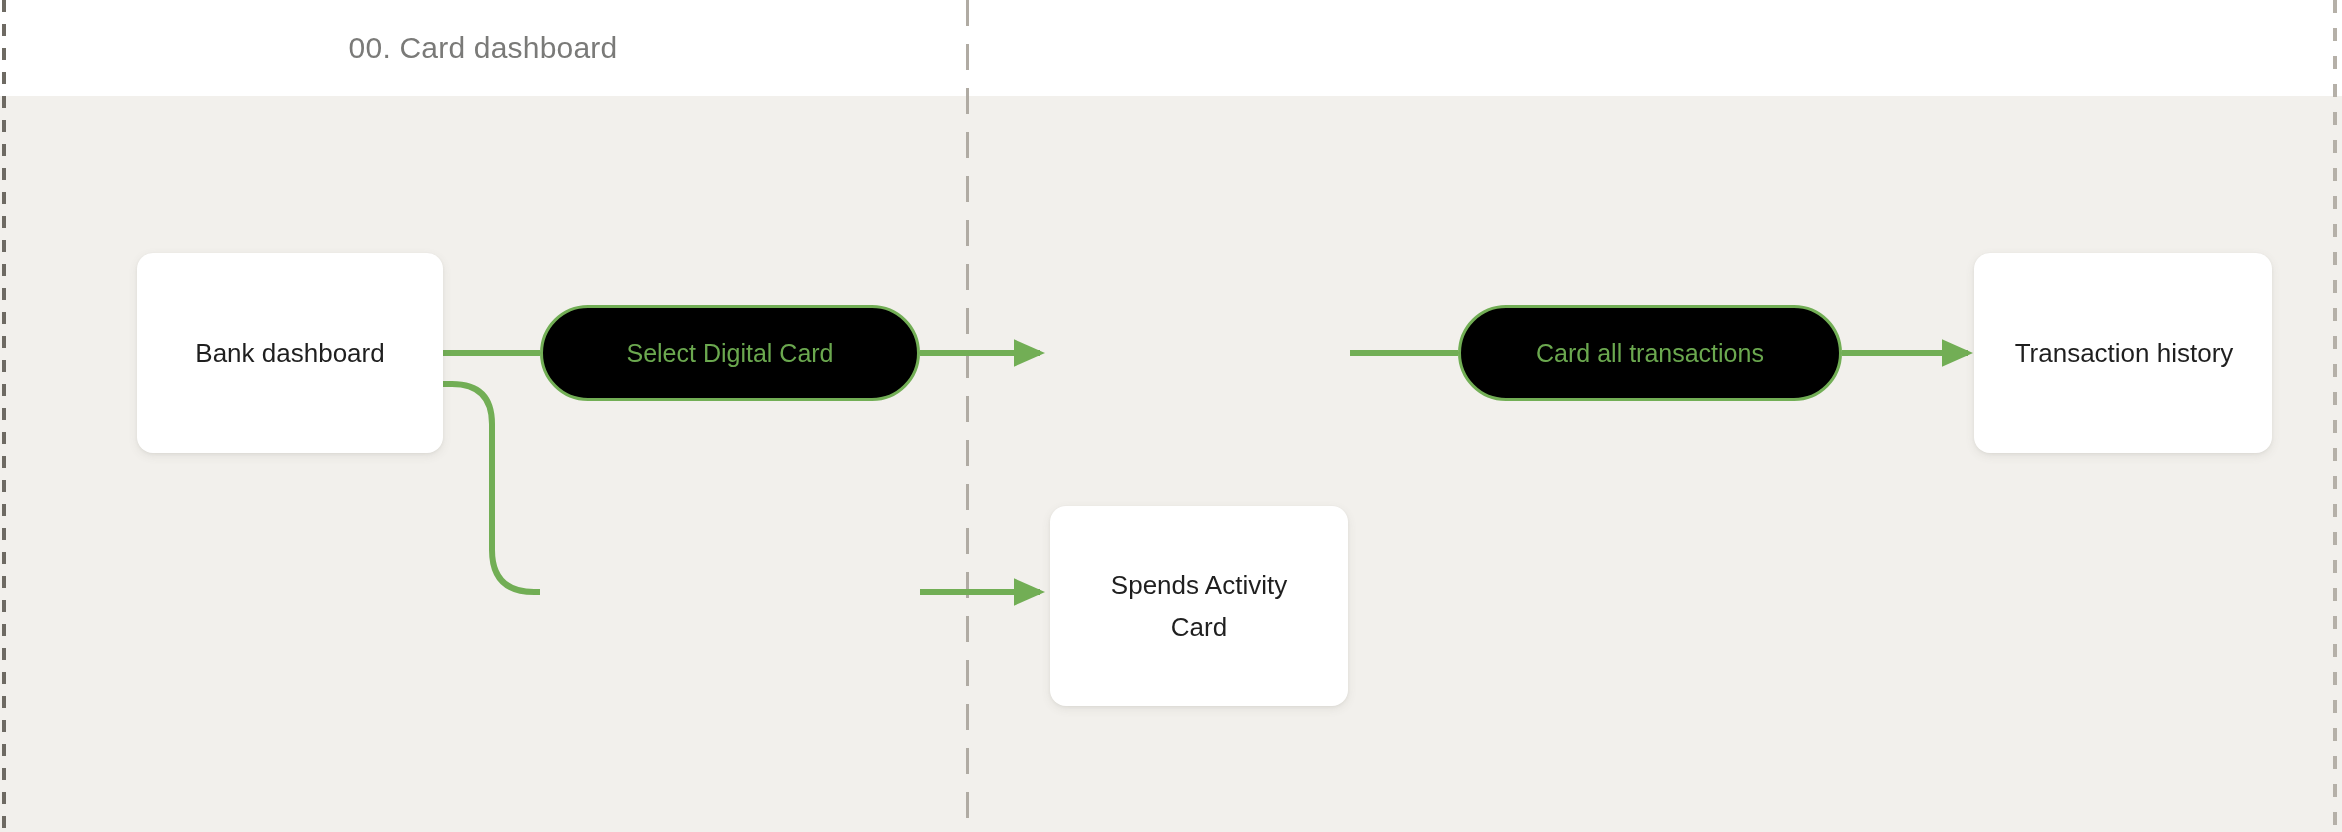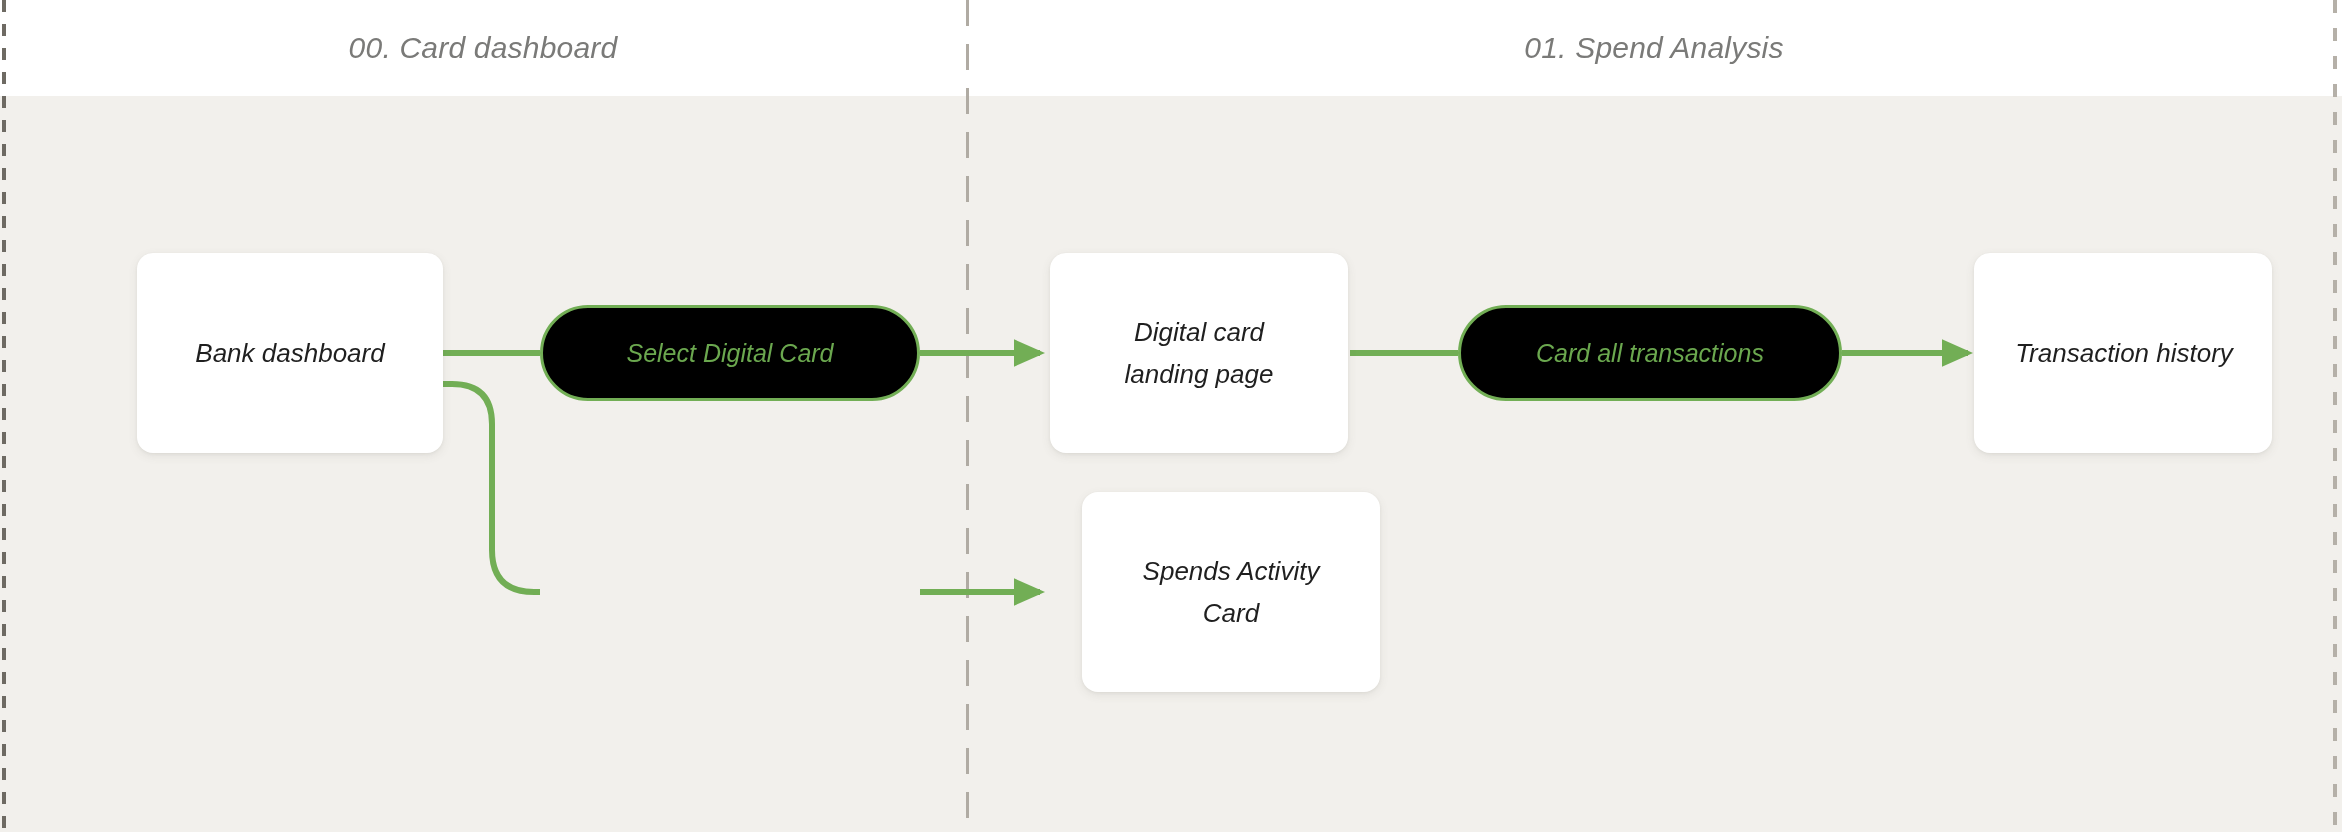--- a/index.html
+++ b/index.html
@@ -3,21 +3,21 @@
 <meta charset="utf-8">
 <style>
   html,body{margin:0;padding:0;}
   body{
     width:2342px;height:832px;
     background:#F2F0EC;
     font-family:"Liberation Sans", sans-serif;
     overflow:hidden;
     position:relative;
   }
-  #stage{position:absolute;inset:0;width:2016px;height:832px;font-style:italic;}
+  #stage{position:absolute;inset:0;width:2016px;height:832px;}
 
   
   .header-band{
     position:absolute;left:0;top:0;width:2342px;height:96px;
     background:#FFFFFF;
   }
   .col-title{
     position:absolute;top:0;height:96px;
     display:flex;align-items:center;justify-content:center;
     font-size:30px;color:#7A7A78;letter-spacing:.2px;font-weight:400;
@@ -71,21 +71,20 @@
     white-space:nowrap;
   }
 </style>
 </head>
 <body>
 
 <div id="stage">
 
   <div class="header-band"></div>
   <div class="col-title" id="col-title-0">00. Card dashboard</div>
-  <div class="col-title" id="col-title-1">01. Spend Analysis</div>
 
   <div class="guide" id="guide-left">
       <i></i>
     </div>
   <div class="guide" id="divider-center">
       <i></i>
     </div>
   <div class="guide" id="guide-right">
       <i></i>
     </div>
@@ -107,28 +106,22 @@
 
     <path d="M 1350 353 L 1458 353" fill="none" stroke="#72AE55" stroke-width="6" stroke-linecap="butt"></path>
 
     <path d="M 1842 353 L 1968 353" fill="none" stroke="#72AE55" stroke-width="6" marker-end="url(#arrow)"></path>
   </svg>
 
   <div class="node" style="left:100px;top:253px;width:306px;height:200px;margin-left:37px;">
     <span>Bank dashboard</span>
   </div>
 
-  <div class="node" style="left:1050px;top:253px;width:298px;height:200px;">
-    <span>
-      <span>Digital card</span><br>
-      <span>landing page</span>
-    </span>
-  </div>
 
-  <div class="node" style="left:1050px;top:492px;width:298px;height:200px;margin-left:32px;">
+  <div class="node" style="left:1050px;top:506px;width:298px;height:200px;">
     <span>
       <span>Spends Activity</span><br>
       <span>Card</span>
     </span>
   </div>
 
   <div class="node" style="left:1974px;top:253px;width:298px;height:200px;padding-left:16px;">
     <span>Transaction history</span>
   </div>
 

